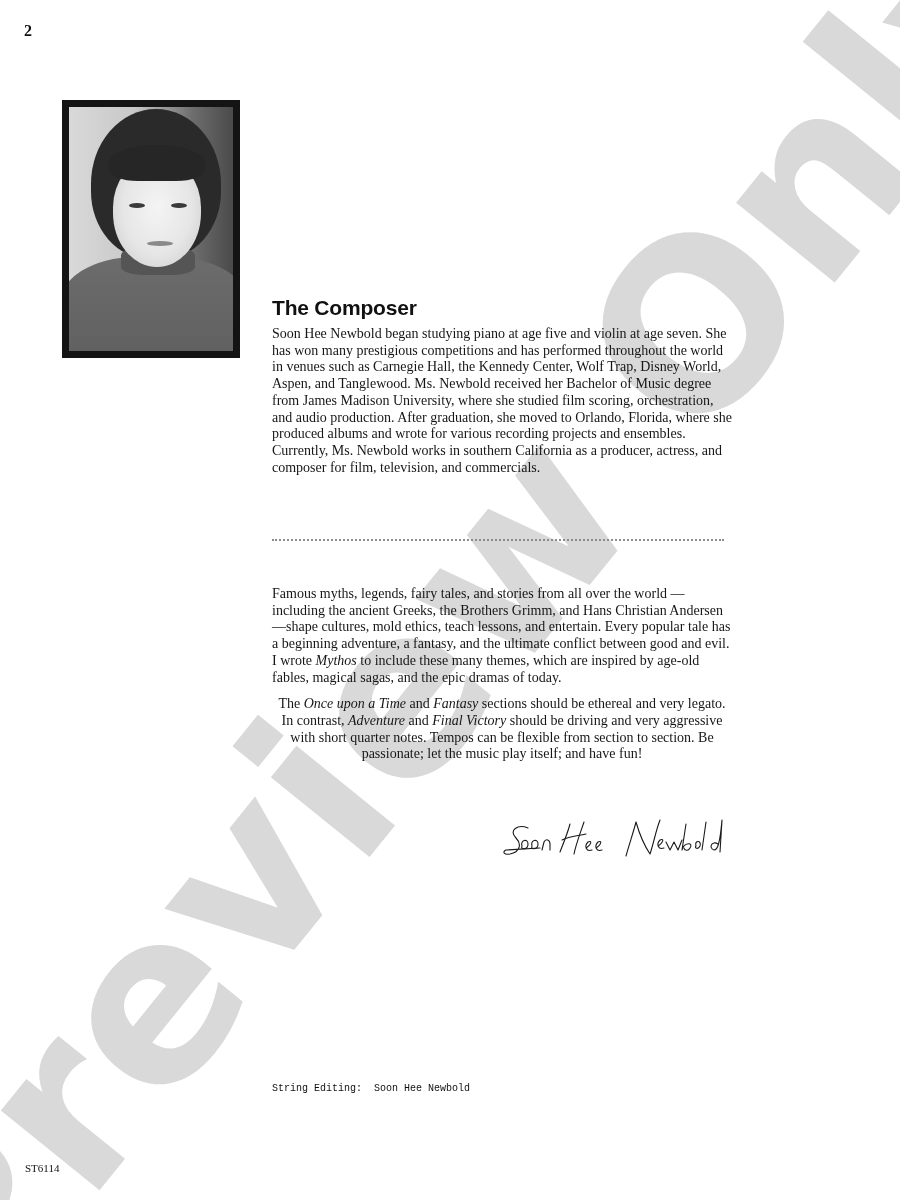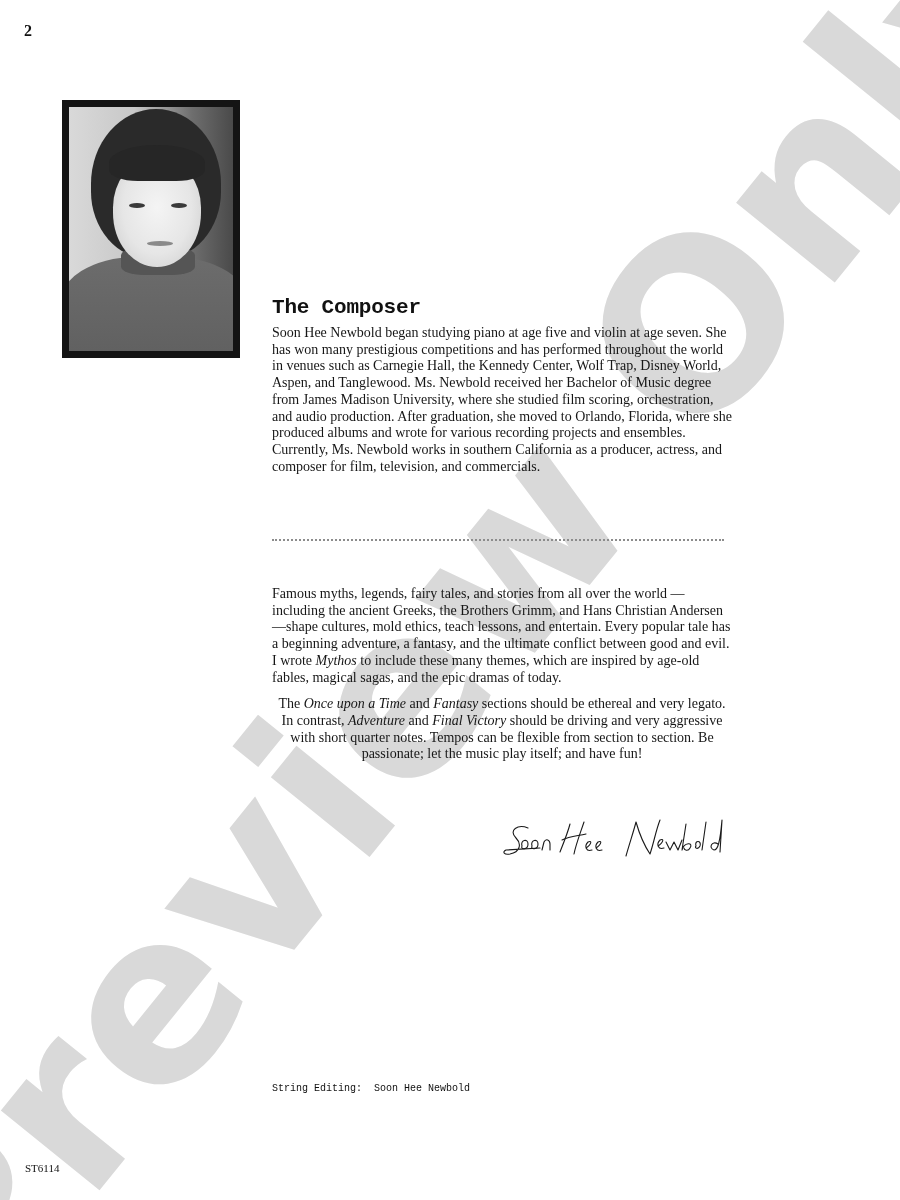--- a/index.html
+++ b/index.html
@@ -129,21 +129,21 @@
       border-radius: 30%;
       background: #555555;
     }
     .content {
       position: absolute;
       left: 272px;
       width: 460px;
       z-index: 2;
     }
     .section-title {
-      font-family: Liberation Mono, monospace;
+      font-family: Liberation Sans, sans-serif;
       font-weight: bold;
       font-size: 21px;
       margin: 0 0 6px 0;
       color: #111;
       letter-spacing: -0.2px;
     }
     .para {
       font-family: "Liberation Serif", serif;
       font-size: 14px;
       line-height: 16.7px;

